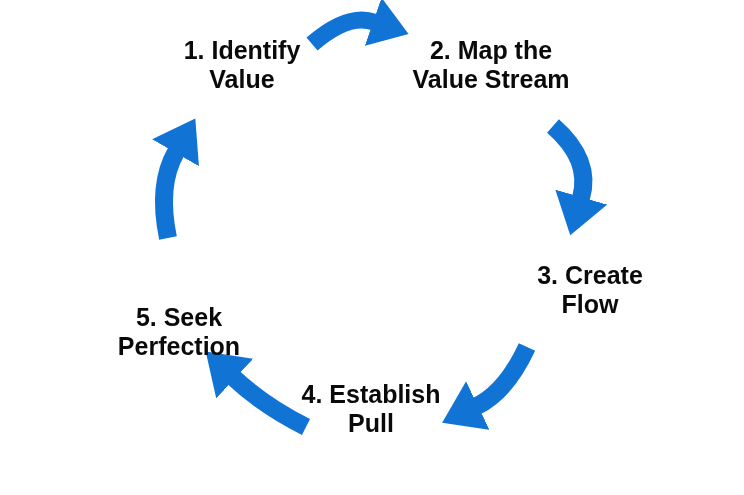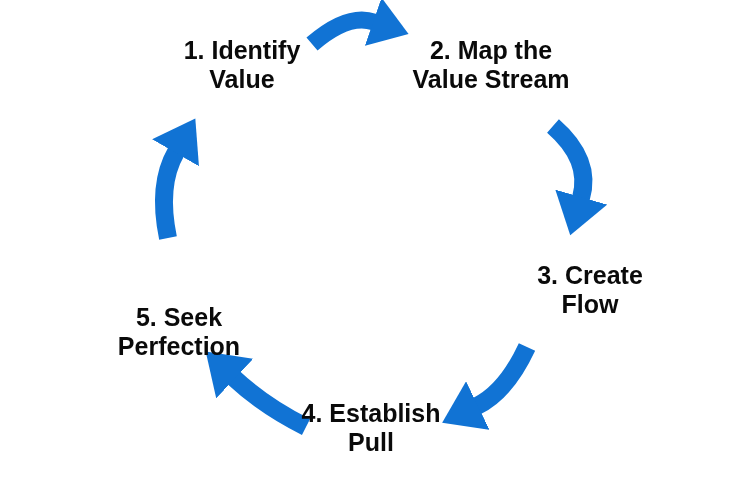--- a/index.html
+++ b/index.html
@@ -64,19 +64,19 @@
 
   <div class="step-label" style="left:242px; top:36px;">1. Identify
 Value</div>
 
   <div class="step-label" style="left:491px; top:36px;">2. Map the
 Value Stream</div>
 
   <div class="step-label" style="left:565px; top:261px;margin-left:25px;">3. Create
 Flow</div>
 
-  <div class="step-label" style="left:371px; top:399px;">4. Establish
+  <div class="step-label" style="left:371px; top:380px;">4. Establish
 Pull</div>
 
   <div class="step-label" style="left:179px; top:264px;margin-top:39px;">5. Seek
 Perfection</div>
 
 </div>
 
 </body></html>

